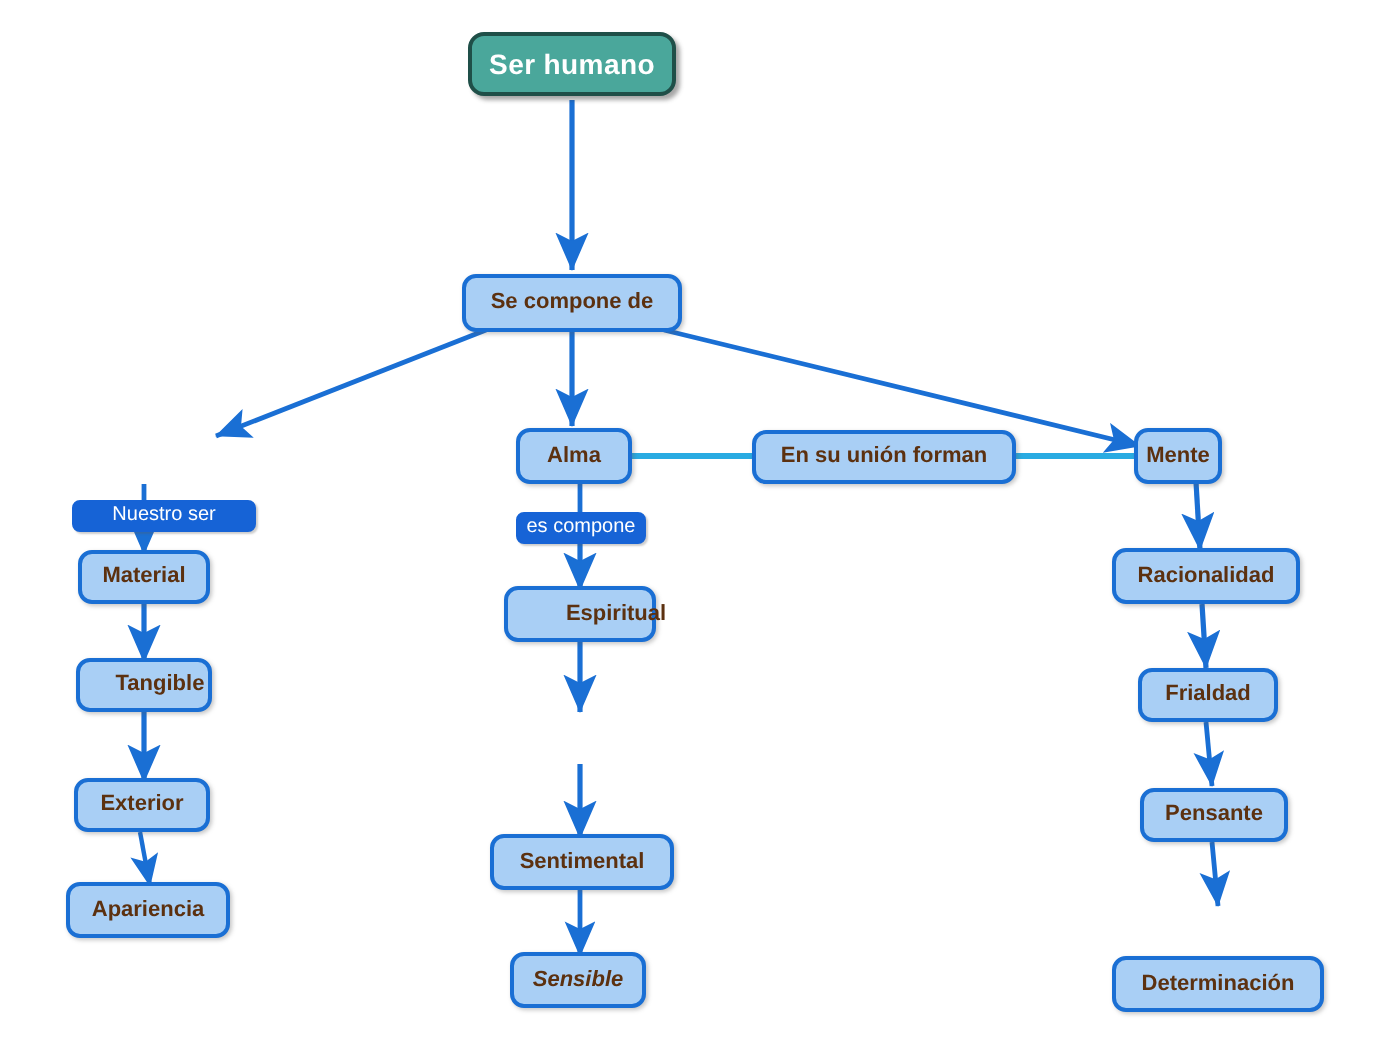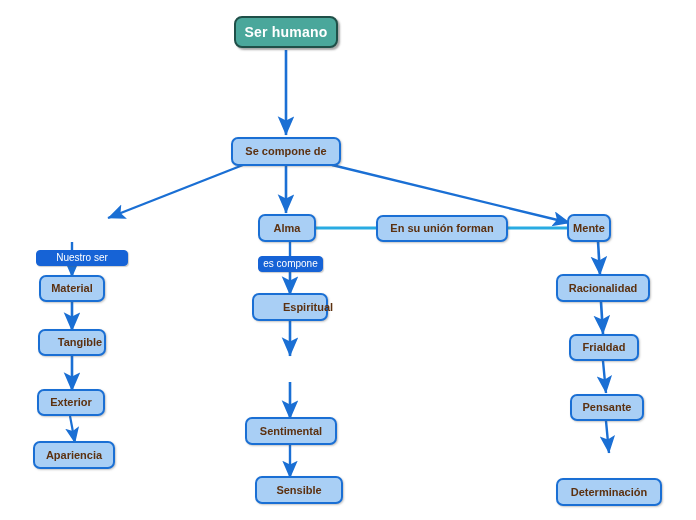--- a/index.html
+++ b/index.html
@@ -157,21 +157,21 @@
 
   <div class="node concept" style="left:252px; top:293px; width:76px; height:28px;padding-left:36px;">
     <span>Espiritual</span>
   </div>
 
 
   <div class="node concept" style="left:245px; top:417px; width:92px; height:28px;">
     <span>Sentimental</span>
   </div>
 
-  <div class="node concept" style="left:255px; top:476px; width:88px; height:28px;">
+  <div class="node concept" style="left:255px; top:476px; width:68px; height:28px;font-style:italic;">
     <span>Sensible</span>
   </div>
 
   <div class="node concept" style="left:556px; top:274px; width:94px; height:28px;justify-content:center;">
     <span>Racionalidad</span>
   </div>
 
   <div class="node concept" style="left:569px; top:334px; width:70px; height:27px;">
     <span>Frialdad</span>
   </div>

